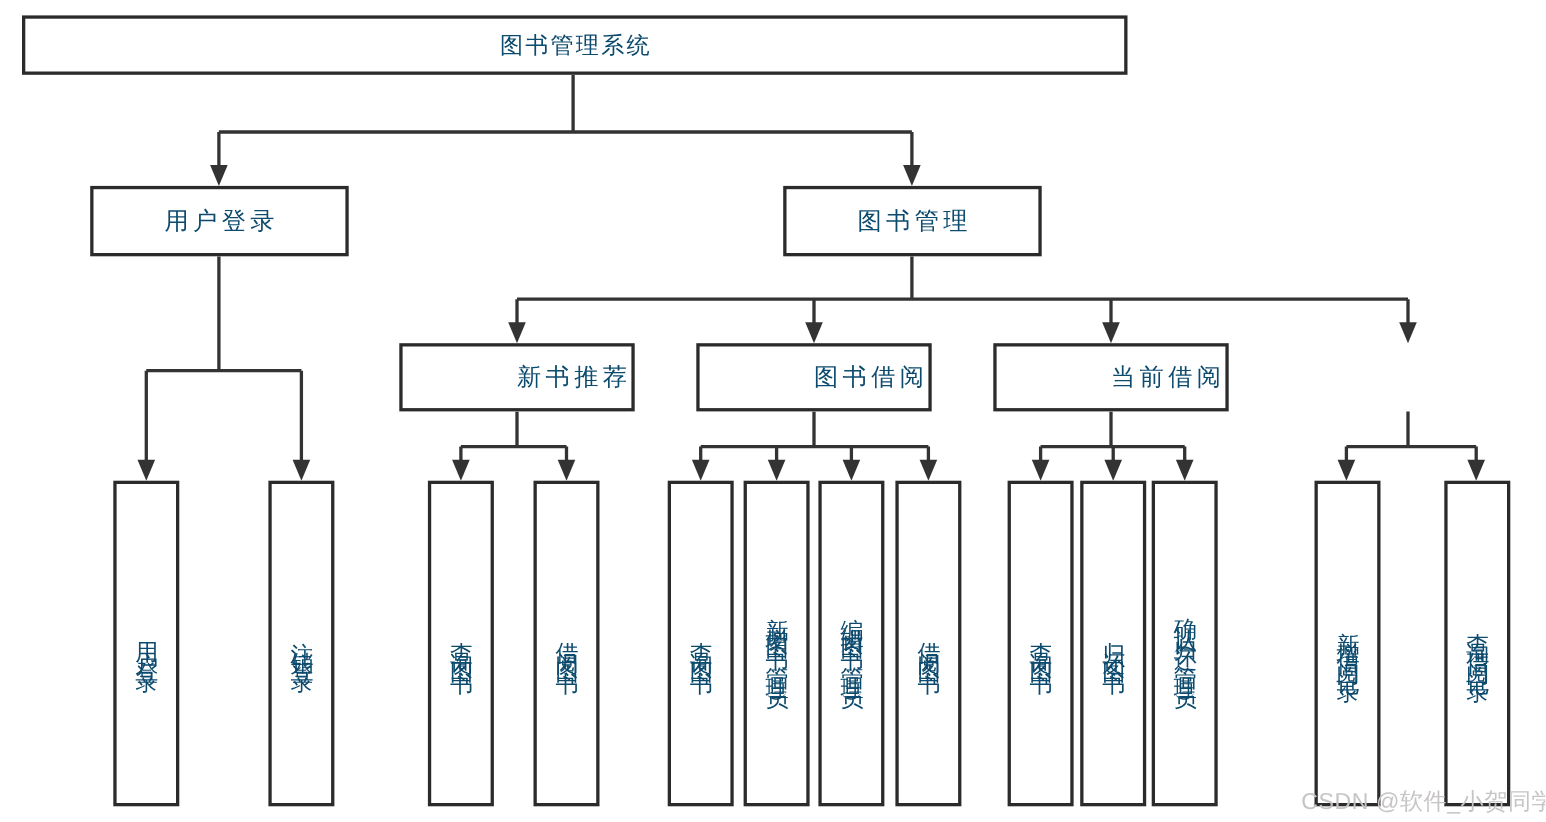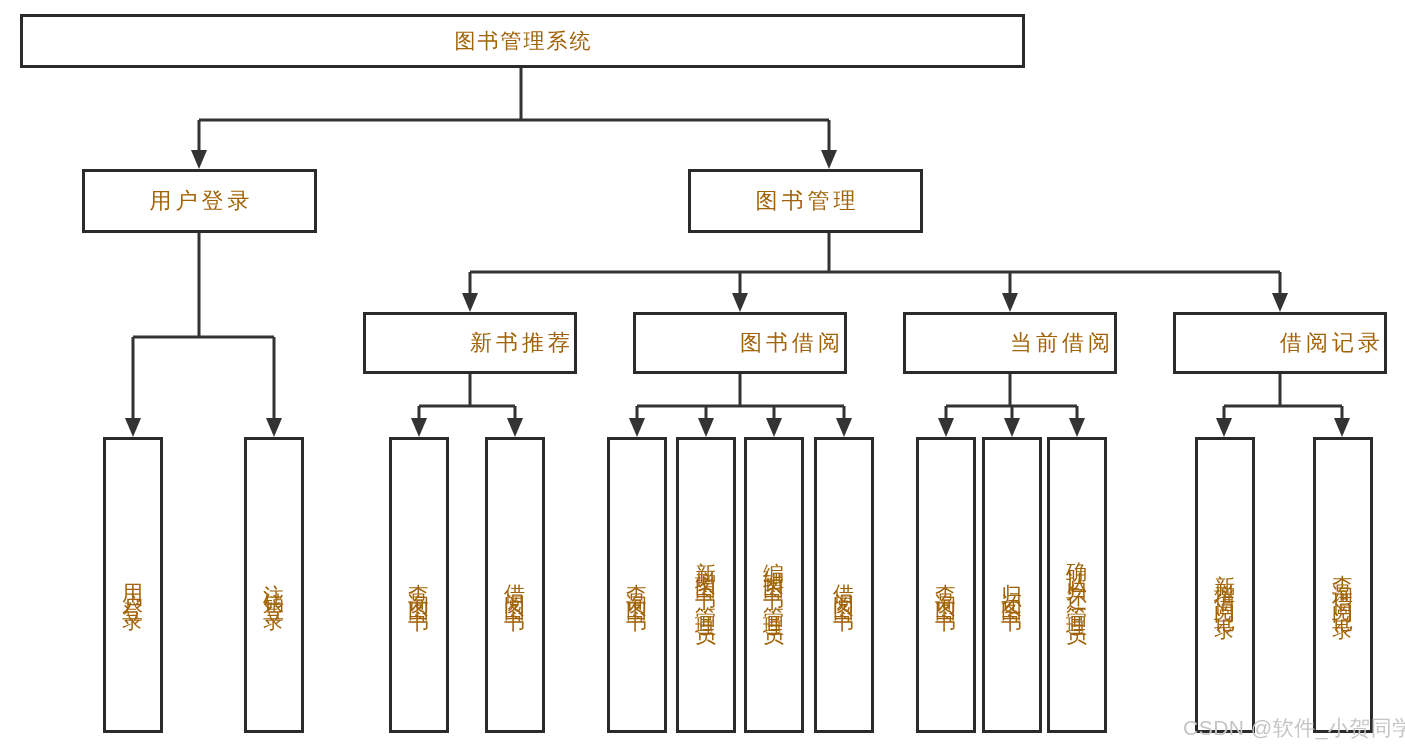--- a/index.html
+++ b/index.html
@@ -22,21 +22,21 @@
     pointer-events: none;
   }
   .node {
     position: absolute;
     box-sizing: border-box;
     border: 3px solid #2b2b2b;
     background: #ffffff;
     display: flex;
     align-items: center;
     justify-content: center;
-    color: #a16207;
+    color: #0c4a6e;
   }
   .node-root {
     left: 20px; top: 14px;
     width: 1005px; height: 54px;
     font-size: 21px;
     letter-spacing: 2px;
     text-indent: 2px;
   }
   .node-h {
     width: 235px; height: 64px;
@@ -124,35 +124,32 @@
     </g>
   </svg>
 
   <div class="node node-root">
     <span>图书管理系统</span>
   </div>
 
   <div class="node node-h" style="left:82px">
     <span>用户登录</span>
   </div>
-  <div class="node node-h" style="left:688px">
+  <div class="node node-h" style="left:712px">
     <span>图书管理</span>
   </div>
 
   <div class="node node-l3" style="left:363px">
     <span>新书推荐</span>
   </div>
   <div class="node node-l3" style="left:903px">
     <span>当前借阅</span>
   </div>
   <div class="node node-l3" style="left:633px">
     <span>图书借阅</span>
-  </div>
-  <div class="node node-l3" style="left:1173px">
-    <span>借阅记录</span>
   </div>
 
   <div class="node node-leaf" style="left:103px">
     <span class="vtext">用户登录</span>
   </div>
   <div class="node node-leaf" style="left:244px">
     <span class="vtext">注销登录</span>
   </div>
   <div class="node node-leaf" style="left:389px">
     <span class="vtext">查询图书</span>

